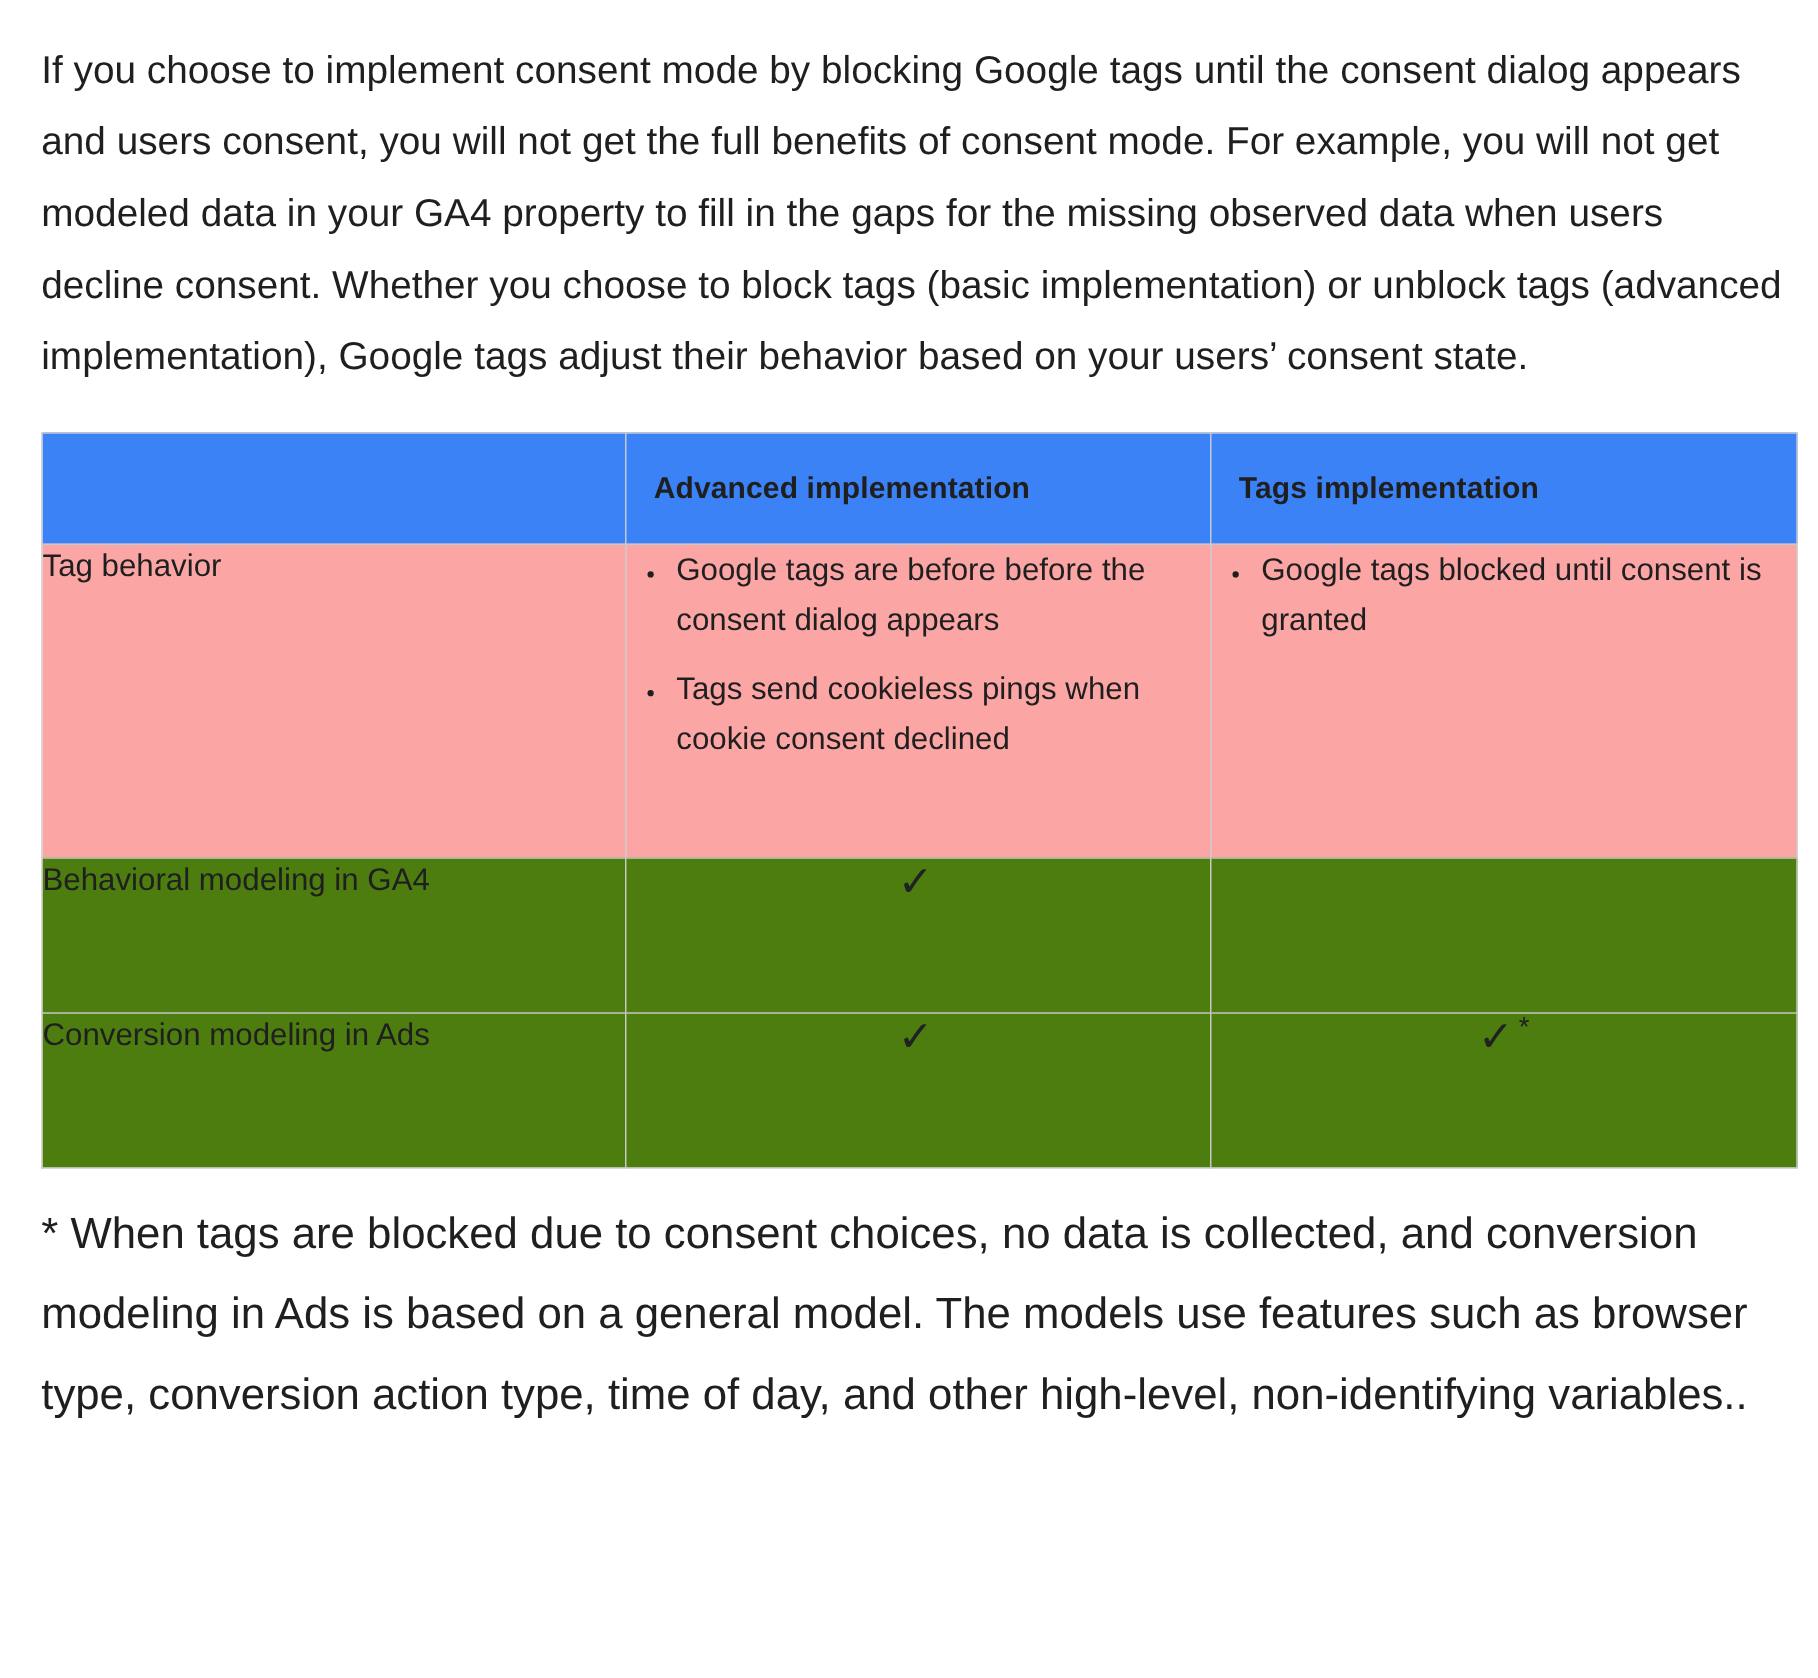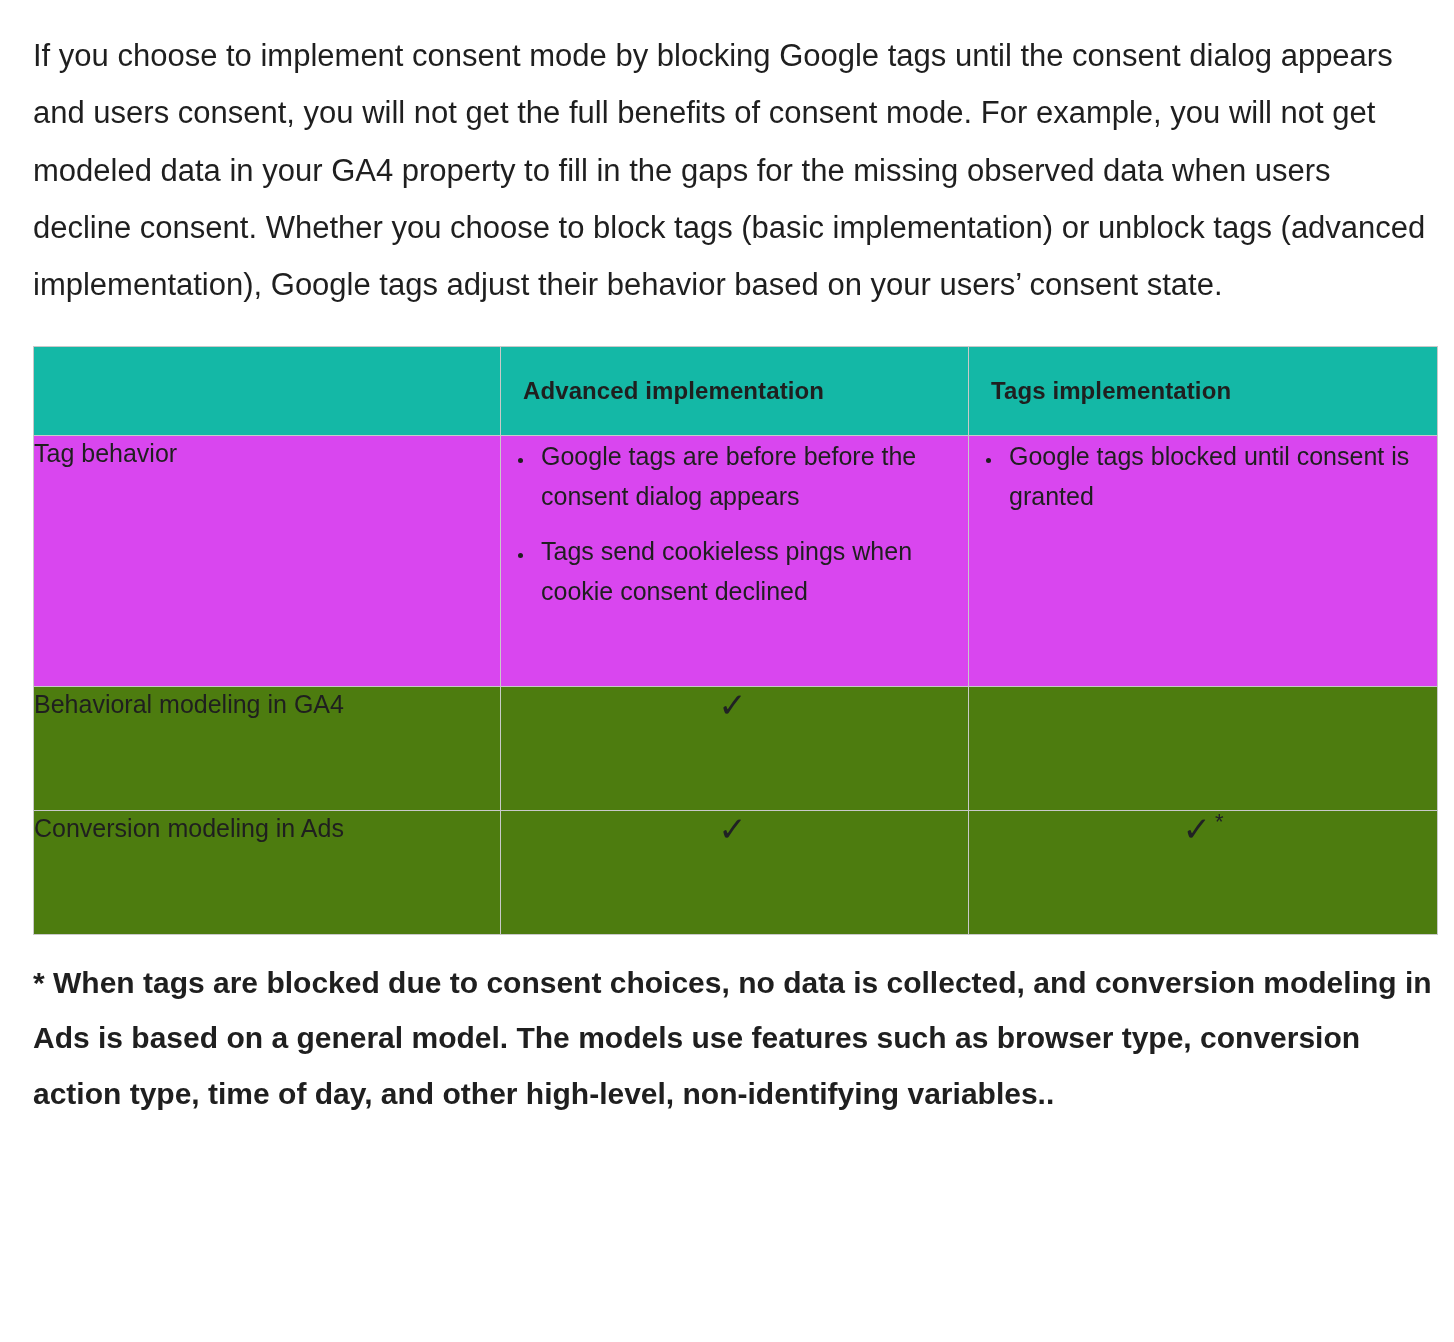--- a/index.html
+++ b/index.html
@@ -57,33 +57,33 @@
   table.compare-table col.col-basic { width: 469px; }
 
   table.compare-table th,
   table.compare-table td {
     border: 1px solid #c9c9c9;
     vertical-align: top;
     padding: 0;
   }
 
   thead tr.header-row th {
-    background: #14b8a6;
+    background: #3b82f6;
     height: 88px;
     font-size: 24px;
     font-weight: 700;
     text-align: left;
     color: #1f1f1f;
     vertical-align: middle;
     padding: 0 22px;
     letter-spacing: 0.1px;
   }
   thead tr.header-row th.header-blank { padding: 0; }
 
-  tbody tr.row-shaded > td { background: #d946ef; }
+  tbody tr.row-shaded > td { background: #fca5a5; }
   tbody tr.row-plain > td { background: #4d7c0f; }
 
   td.feature-cell {
     font-size: 25px;
     font-weight: 400;
     color: #1f1f1f;
     padding: 30px 22px 0 22px;
     line-height: 1.4;
   }
 
@@ -128,22 +128,22 @@
     vertical-align: 12px;
     margin-left: 4px;
     color: #202124;
   }
   td.mark-cell.empty-mark { }
 
   .tag-behavior-row td { height: 250px; }
   .mark-row td { height: 123px; }
 
   p.footnote {
-    font-size: 30px;
-    font-weight: 700;
+    font-size: 35px;
+    font-weight: 400;
     line-height: 1.85;
     margin: 20px 0 0 0;
     color: #1f1f1f;
     max-width: 1404px;
   }
 </style>
 </head>
 <body>
 
 <div class="page">

